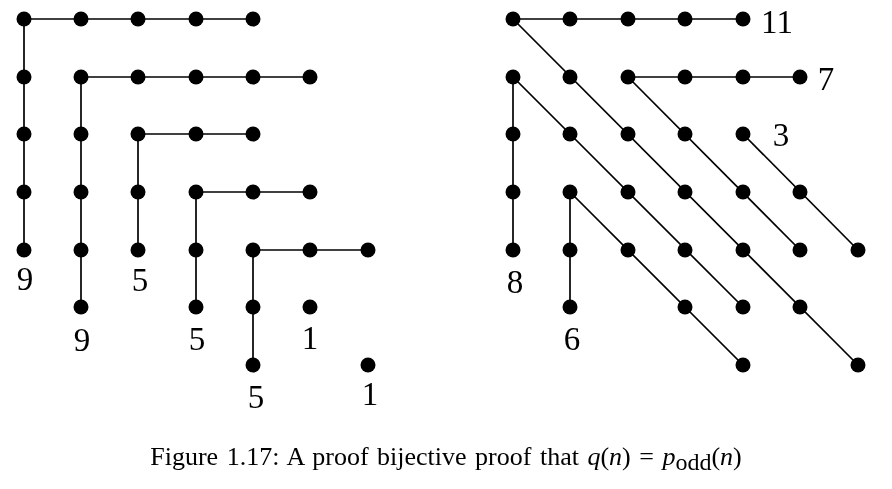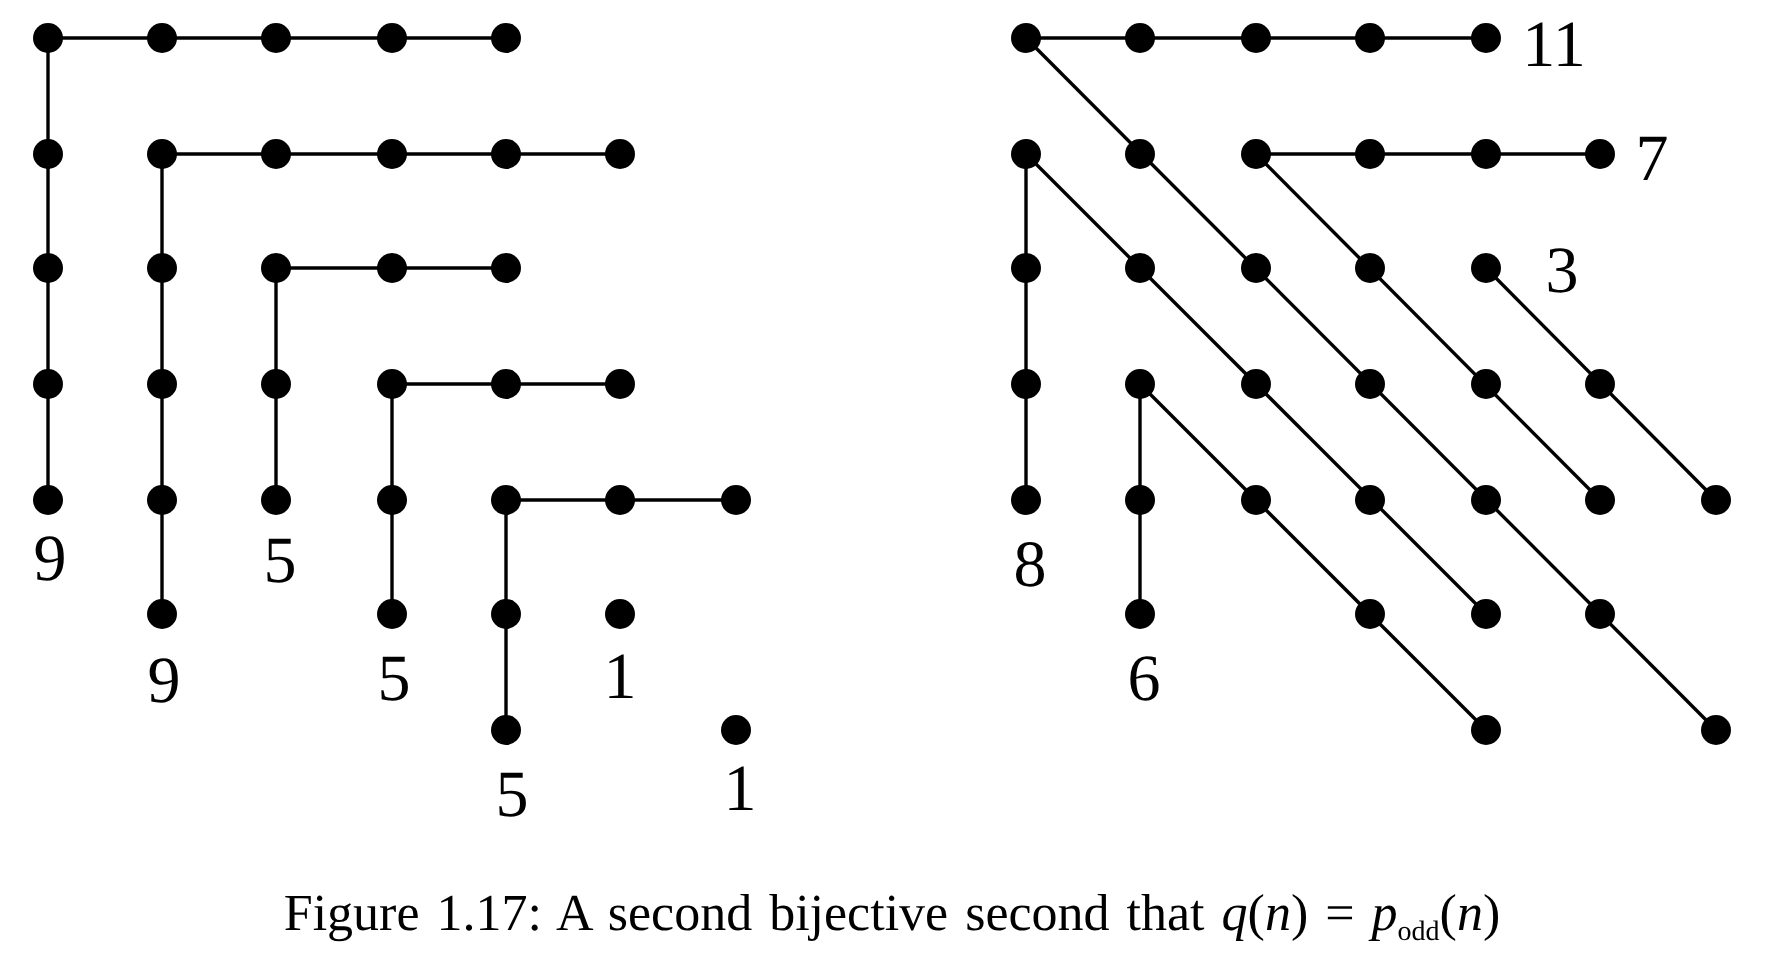--- a/index.html
+++ b/index.html
@@ -22,21 +22,21 @@
     width: 892px;
     text-align: center;
     font-size: 26px;
     line-height: 34px;
     color: #000;
     word-spacing: 2px;
   }
   .caption .roman { font-style: normal; }
   .caption .italic { font-style: italic; }
   .caption .subscript {
-    font-size: 14px;
+    font-size: 24px;
     vertical-align: -5px;
     letter-spacing: 0px;
   }
   svg text {
     font-family: "Liberation Serif", "DejaVu Serif", serif;
   }
 </style>
 </head>
 <body>
 
@@ -141,13 +141,13 @@
       <circle cx="743" cy="365" r="7.5" fill="#000000"></circle>
       <circle cx="858" cy="365" r="7.5" fill="#000000"></circle>
       <text x="777" y="33" text-anchor="middle" font-size="33" fill="#000000">11</text>
       <text x="826" y="90" text-anchor="middle" font-size="33" fill="#000000">7</text>
       <text x="781" y="146" text-anchor="middle" font-size="33" fill="#000000">3</text>
       <text x="515" y="293" text-anchor="middle" font-size="33" fill="#000000">8</text>
       <text x="572" y="350" text-anchor="middle" font-size="33" fill="#000000">6</text>
     </g>
   </svg>
 
-<div class="caption"><span class="roman">Figure 1.17: A second bijective second that </span><span class="italic">q</span><span class="roman">(</span><span class="italic">n</span><span class="roman">) = </span><span class="italic">p</span><span class="subscript">odd</span><span class="roman">(</span><span class="italic">n</span><span class="roman">)</span></div>
+<div class="caption"><span class="roman">Figure 1.17: A proof bijective proof that </span><span class="italic">q</span><span class="roman">(</span><span class="italic">n</span><span class="roman">) = </span><span class="italic">p</span><span class="subscript">odd</span><span class="roman">(</span><span class="italic">n</span><span class="roman">)</span></div>
 
 </body></html>

